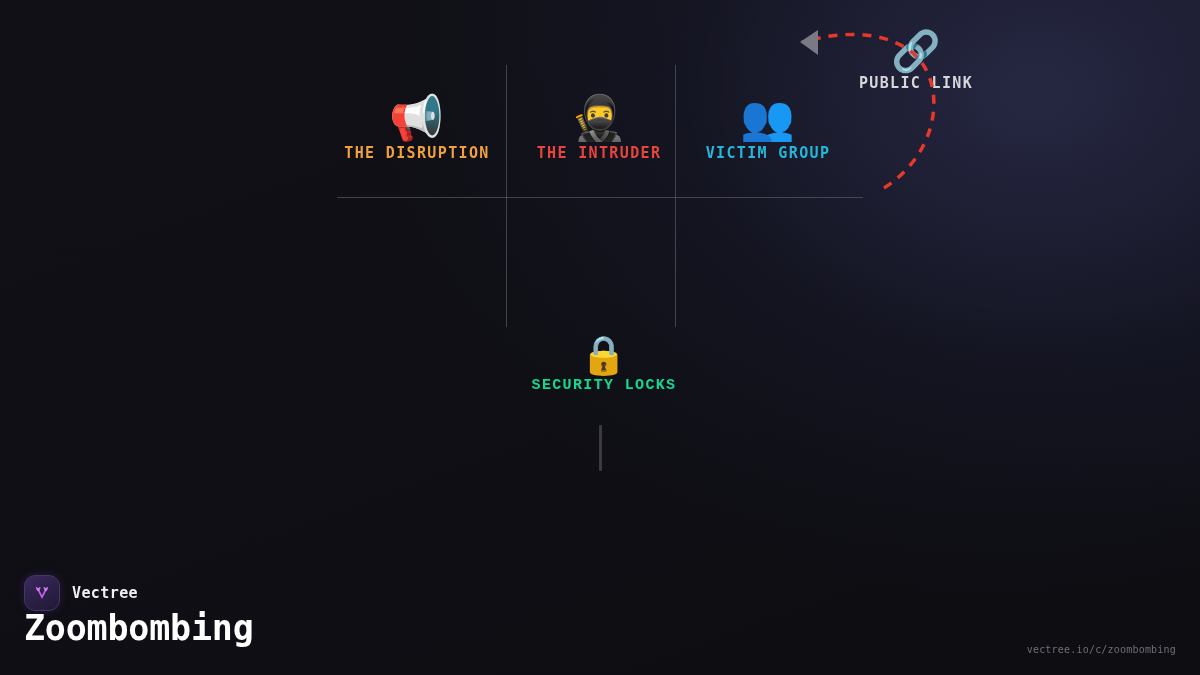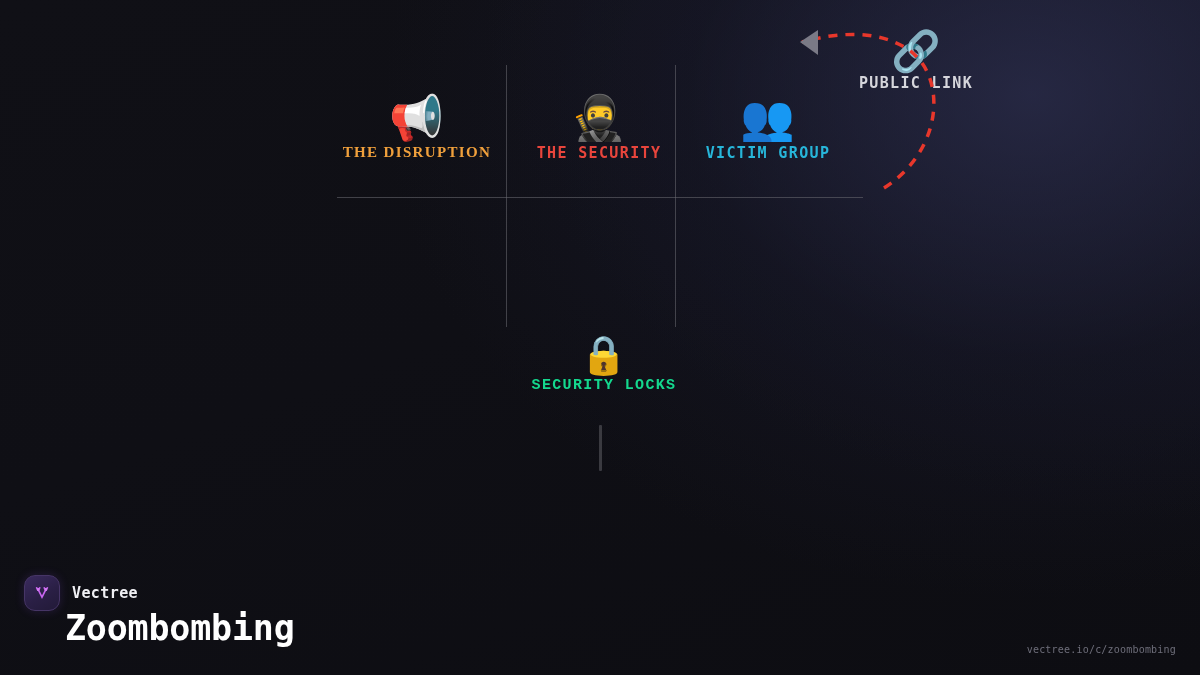--- a/index.html
+++ b/index.html
@@ -110,21 +110,20 @@
   #page-title {
     position: absolute;
     left: 24px;
     top: 48px;
     font-family: "DejaVu Sans Mono", monospace;
     font-size: 35px;
     font-weight: 700;
     color: #ffffff;
     letter-spacing: -0.2px;
     white-space: nowrap;
-    margin-left: 41px;
   }
   #footer-url {
     position: absolute;
     right: 24px;
     bottom: 20px;
     font-family: "DejaVu Sans Mono", monospace;
     font-size: 10px;
     color: #6e6e7a;
     letter-spacing: 0.2px;
   }
@@ -136,26 +135,26 @@
 
   <div id="canvas">
 
     <div class="grid-line h" style="left:337px; top:197px; width:526px;"></div>
     <div class="grid-line v" style="left:506px; top:65px; height:262px;"></div>
     <div class="grid-line v" style="left:675px; top:65px; height:262px;"></div>
     <div class="stub-line" style="left:599px; top:425px; height:46px;"></div>
 
     <div class="node" style="left:417px; top:92px;">
       <span class="emoji">📢</span>
-      <span class="label" style="color:#f0a03c;font-family:Liberation Serif, serif;">THE DISRUPTION</span>
+      <span class="label" style="color:#f0a03c;">THE DISRUPTION</span>
     </div>
 
     <div class="node" style="left:599px; top:92px;">
       <span class="emoji">🥷</span>
-      <span class="label" style="color:#e8453c;">THE SECURITY</span>
+      <span class="label" style="color:#e8453c;">THE INTRUDER</span>
     </div>
 
     <div class="node" style="left:768px; top:92px;">
       <span class="emoji">👥</span>
       <span class="label" style="color:#27b6da;">VICTIM GROUP</span>
     </div>
 
     <div class="node" style="left:916px; top:28px;">
       <span class="emoji" style="font-size:40px; line-height:46px; height:46px;">🔗</span>
       <span class="label" style="color:#d6d6dc; font-weight:700;">PUBLIC LINK</span>

